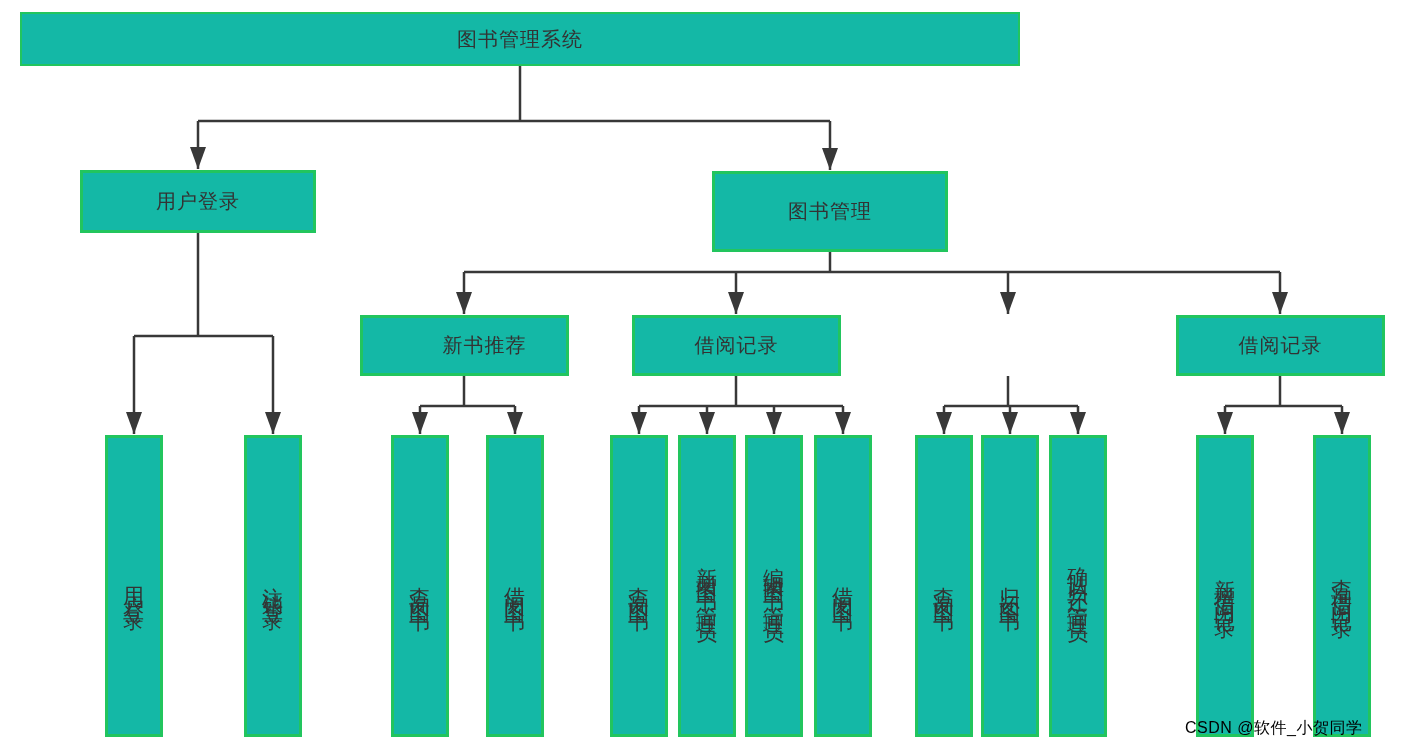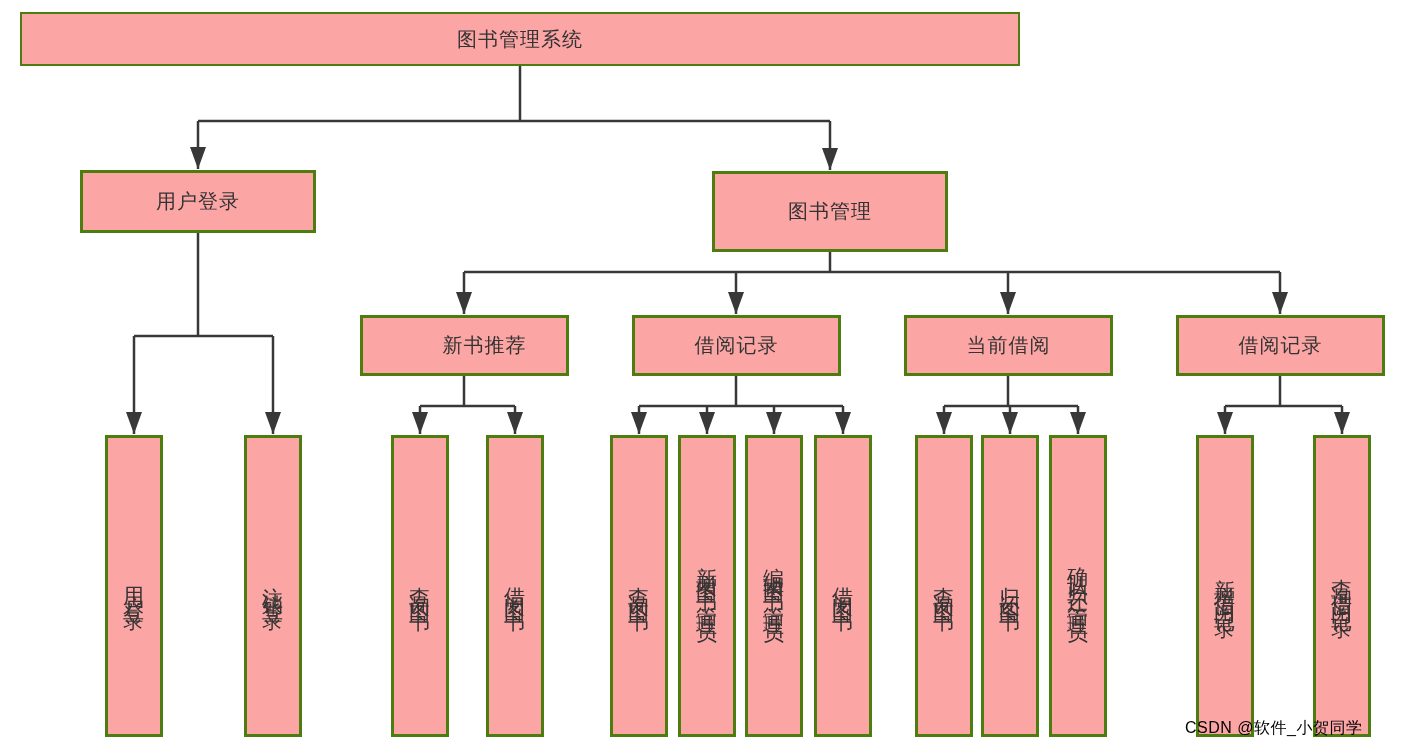--- a/index.html
+++ b/index.html
@@ -17,22 +17,22 @@
   }
   #connectors {
     position: absolute;
     left: 0;
     top: 0;
     z-index: 1;
   }
   .node {
     position: absolute;
     box-sizing: border-box;
-    background: #fca5a5;
-    border: 3px solid #4d7c0f;
+    background: #14b8a6;
+    border: 3px solid #22c55e;
     color: #333333;
     display: flex;
     align-items: center;
     justify-content: center;
     font-size: 20px;
     z-index: 2;
     letter-spacing: 1px;
   }
   .root {
     border-width: 2px;
@@ -111,21 +111,20 @@
     <path class="conn" marker-end="url(#arrow)" d="M1342,406 V434"></path>
   </svg>
 
   <div class="node root" style="left:20px; top:12px; width:1000px; height:54px;">图书管理系统</div>
 
   <div class="node" style="left:80px; top:170px; width:236px; height:63px;">用户登录</div>
   <div class="node" style="left:712px; top:171px; width:236px; height:81px;">图书管理</div>
 
   <div class="node" style="left:360px; top:315px; width:209px; height:61px;padding-left:40px;">新书推荐</div>
   <div class="node" style="left:632px; top:315px; width:209px; height:61px;">借阅记录</div>
-  <div class="node" style="left:904px; top:315px; width:209px; height:61px;">当前借阅</div>
   <div class="node" style="left:1176px; top:315px; width:209px; height:61px;">借阅记录</div>
 
   <div class="node leaf" style="left:105px; top:435px; width:58px; height:302px;">用户登录</div>
   <div class="node leaf" style="left:244px; top:435px; width:58px; height:302px;">注销登录</div>
 
   <div class="node leaf" style="left:391px; top:435px; width:58px; height:302px;">查询图书</div>
   <div class="node leaf" style="left:486px; top:435px; width:58px; height:302px;">借阅图书</div>
 
   <div class="node leaf" style="left:610px; top:435px; width:58px; height:302px;">查询图书</div>
   <div class="node leaf" style="left:678px; top:435px; width:58px; height:302px;">新增图书（管理员）</div>

